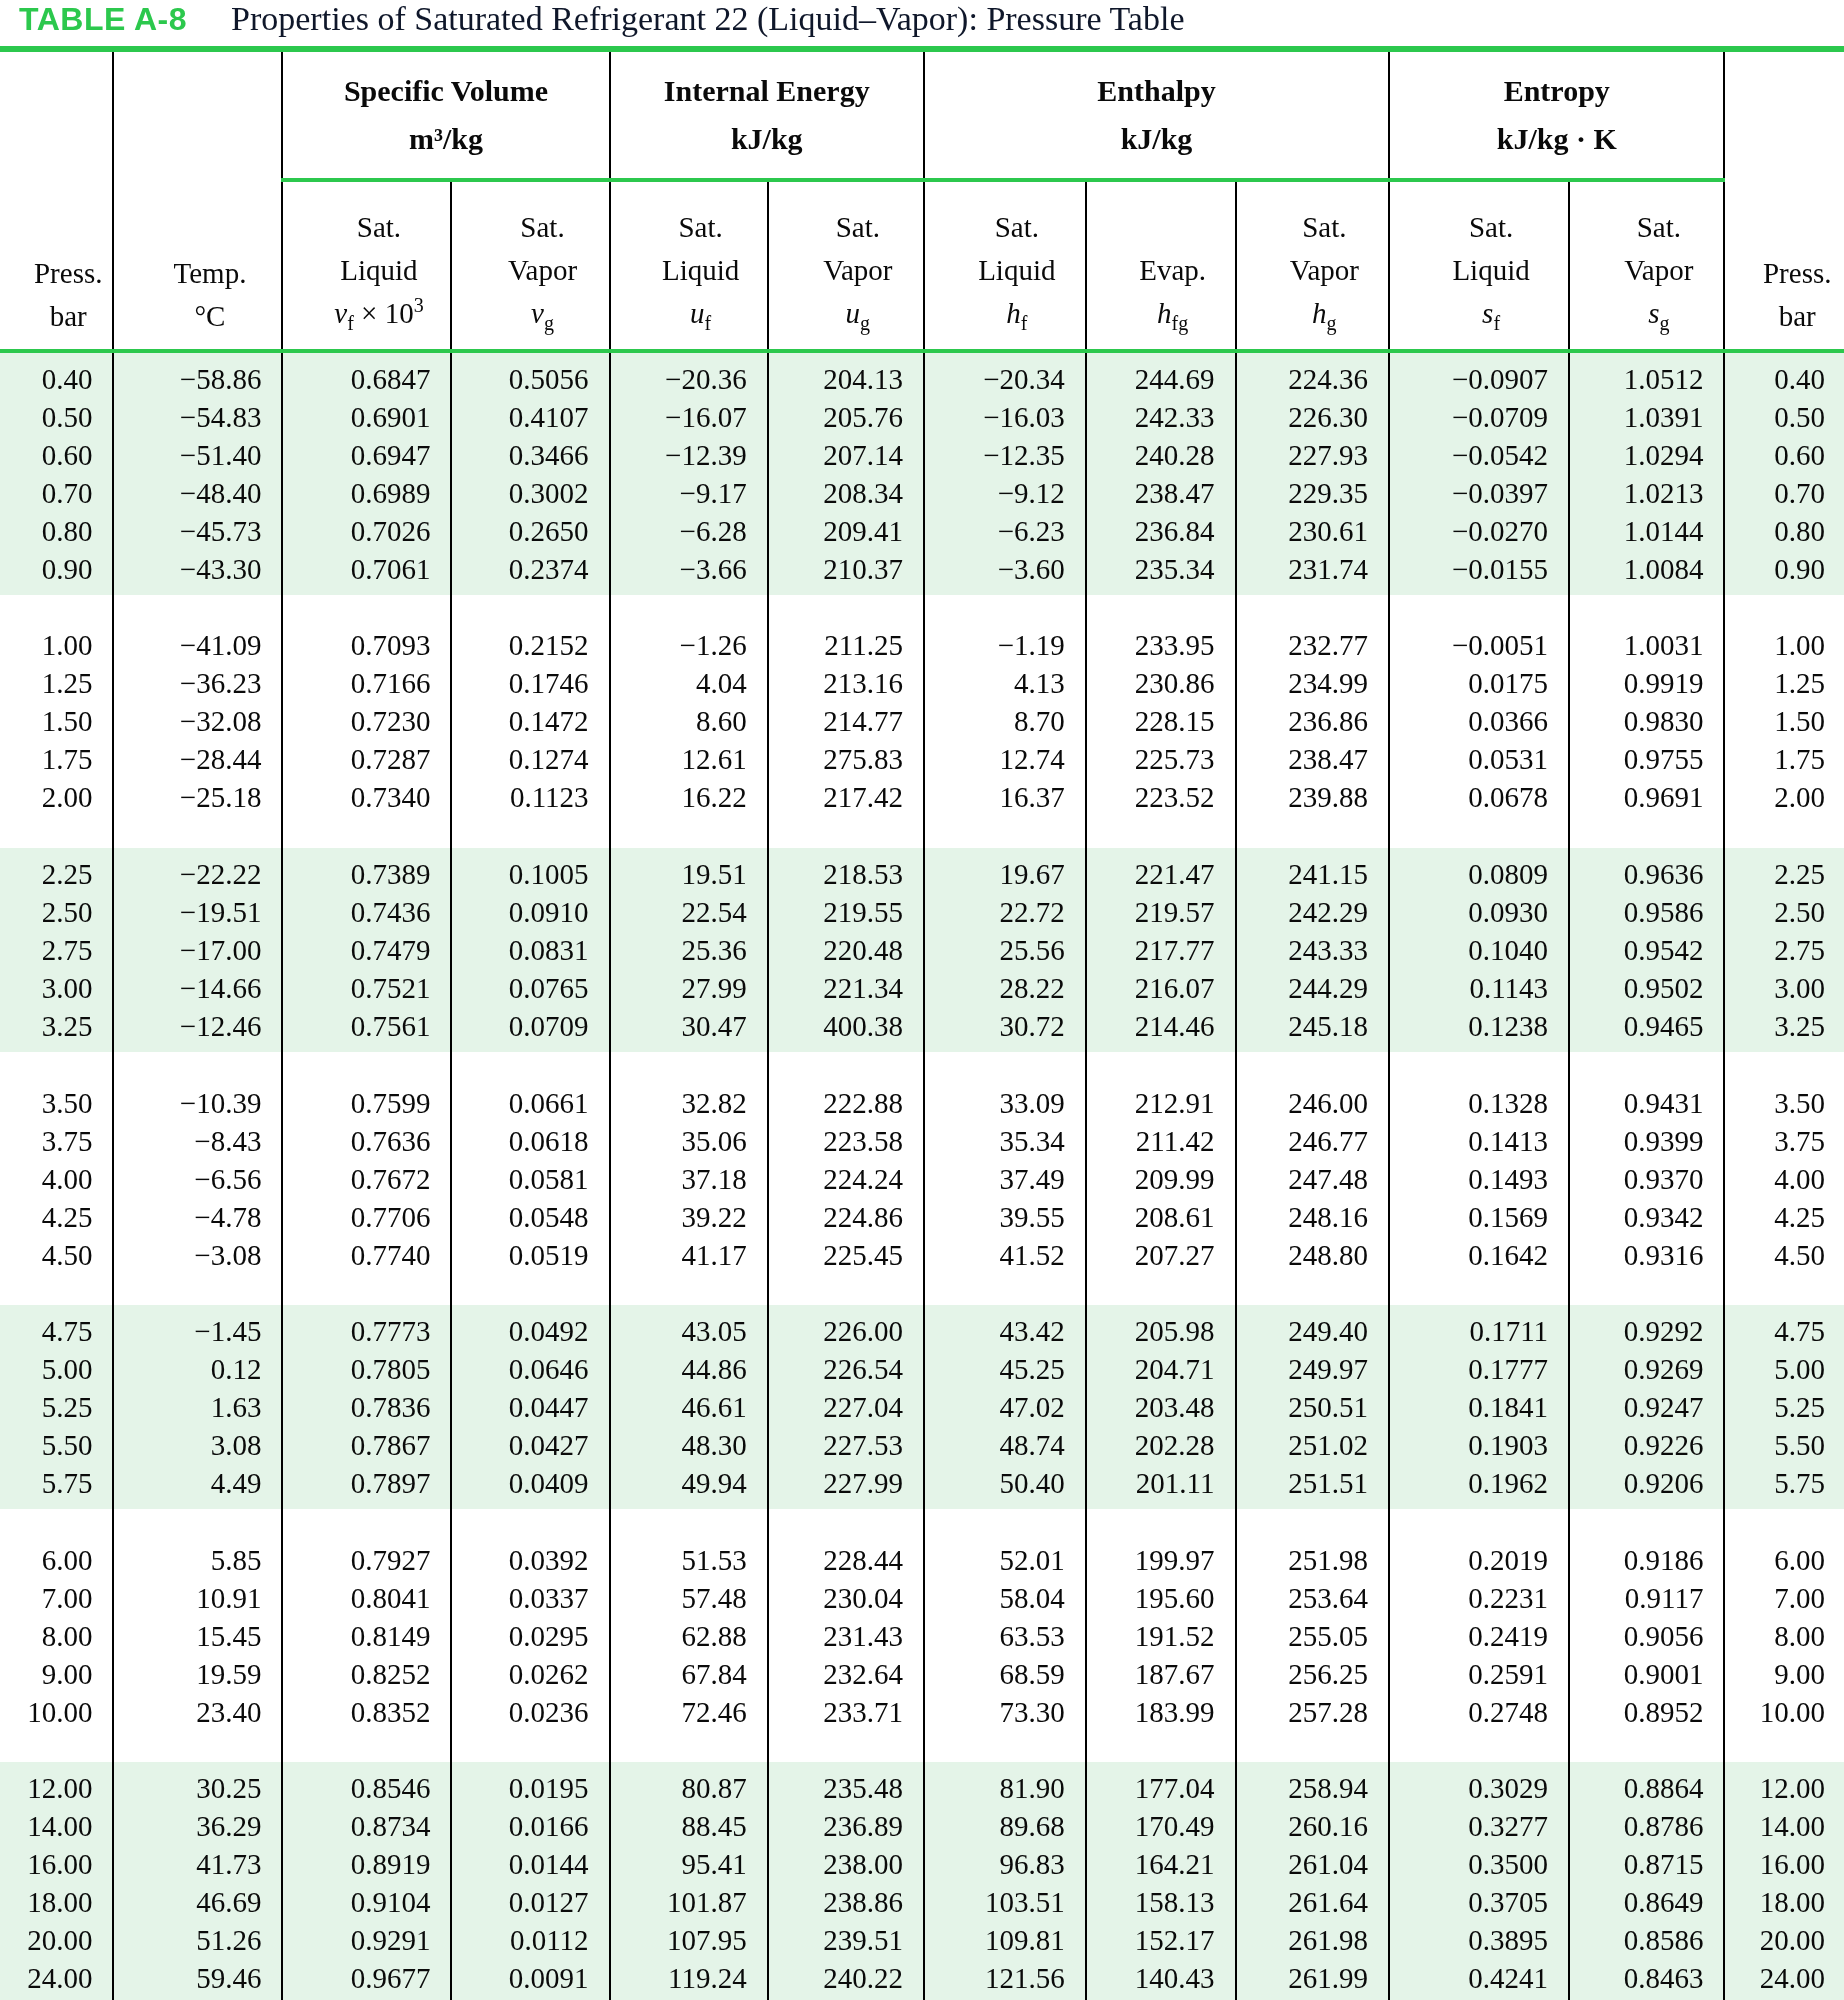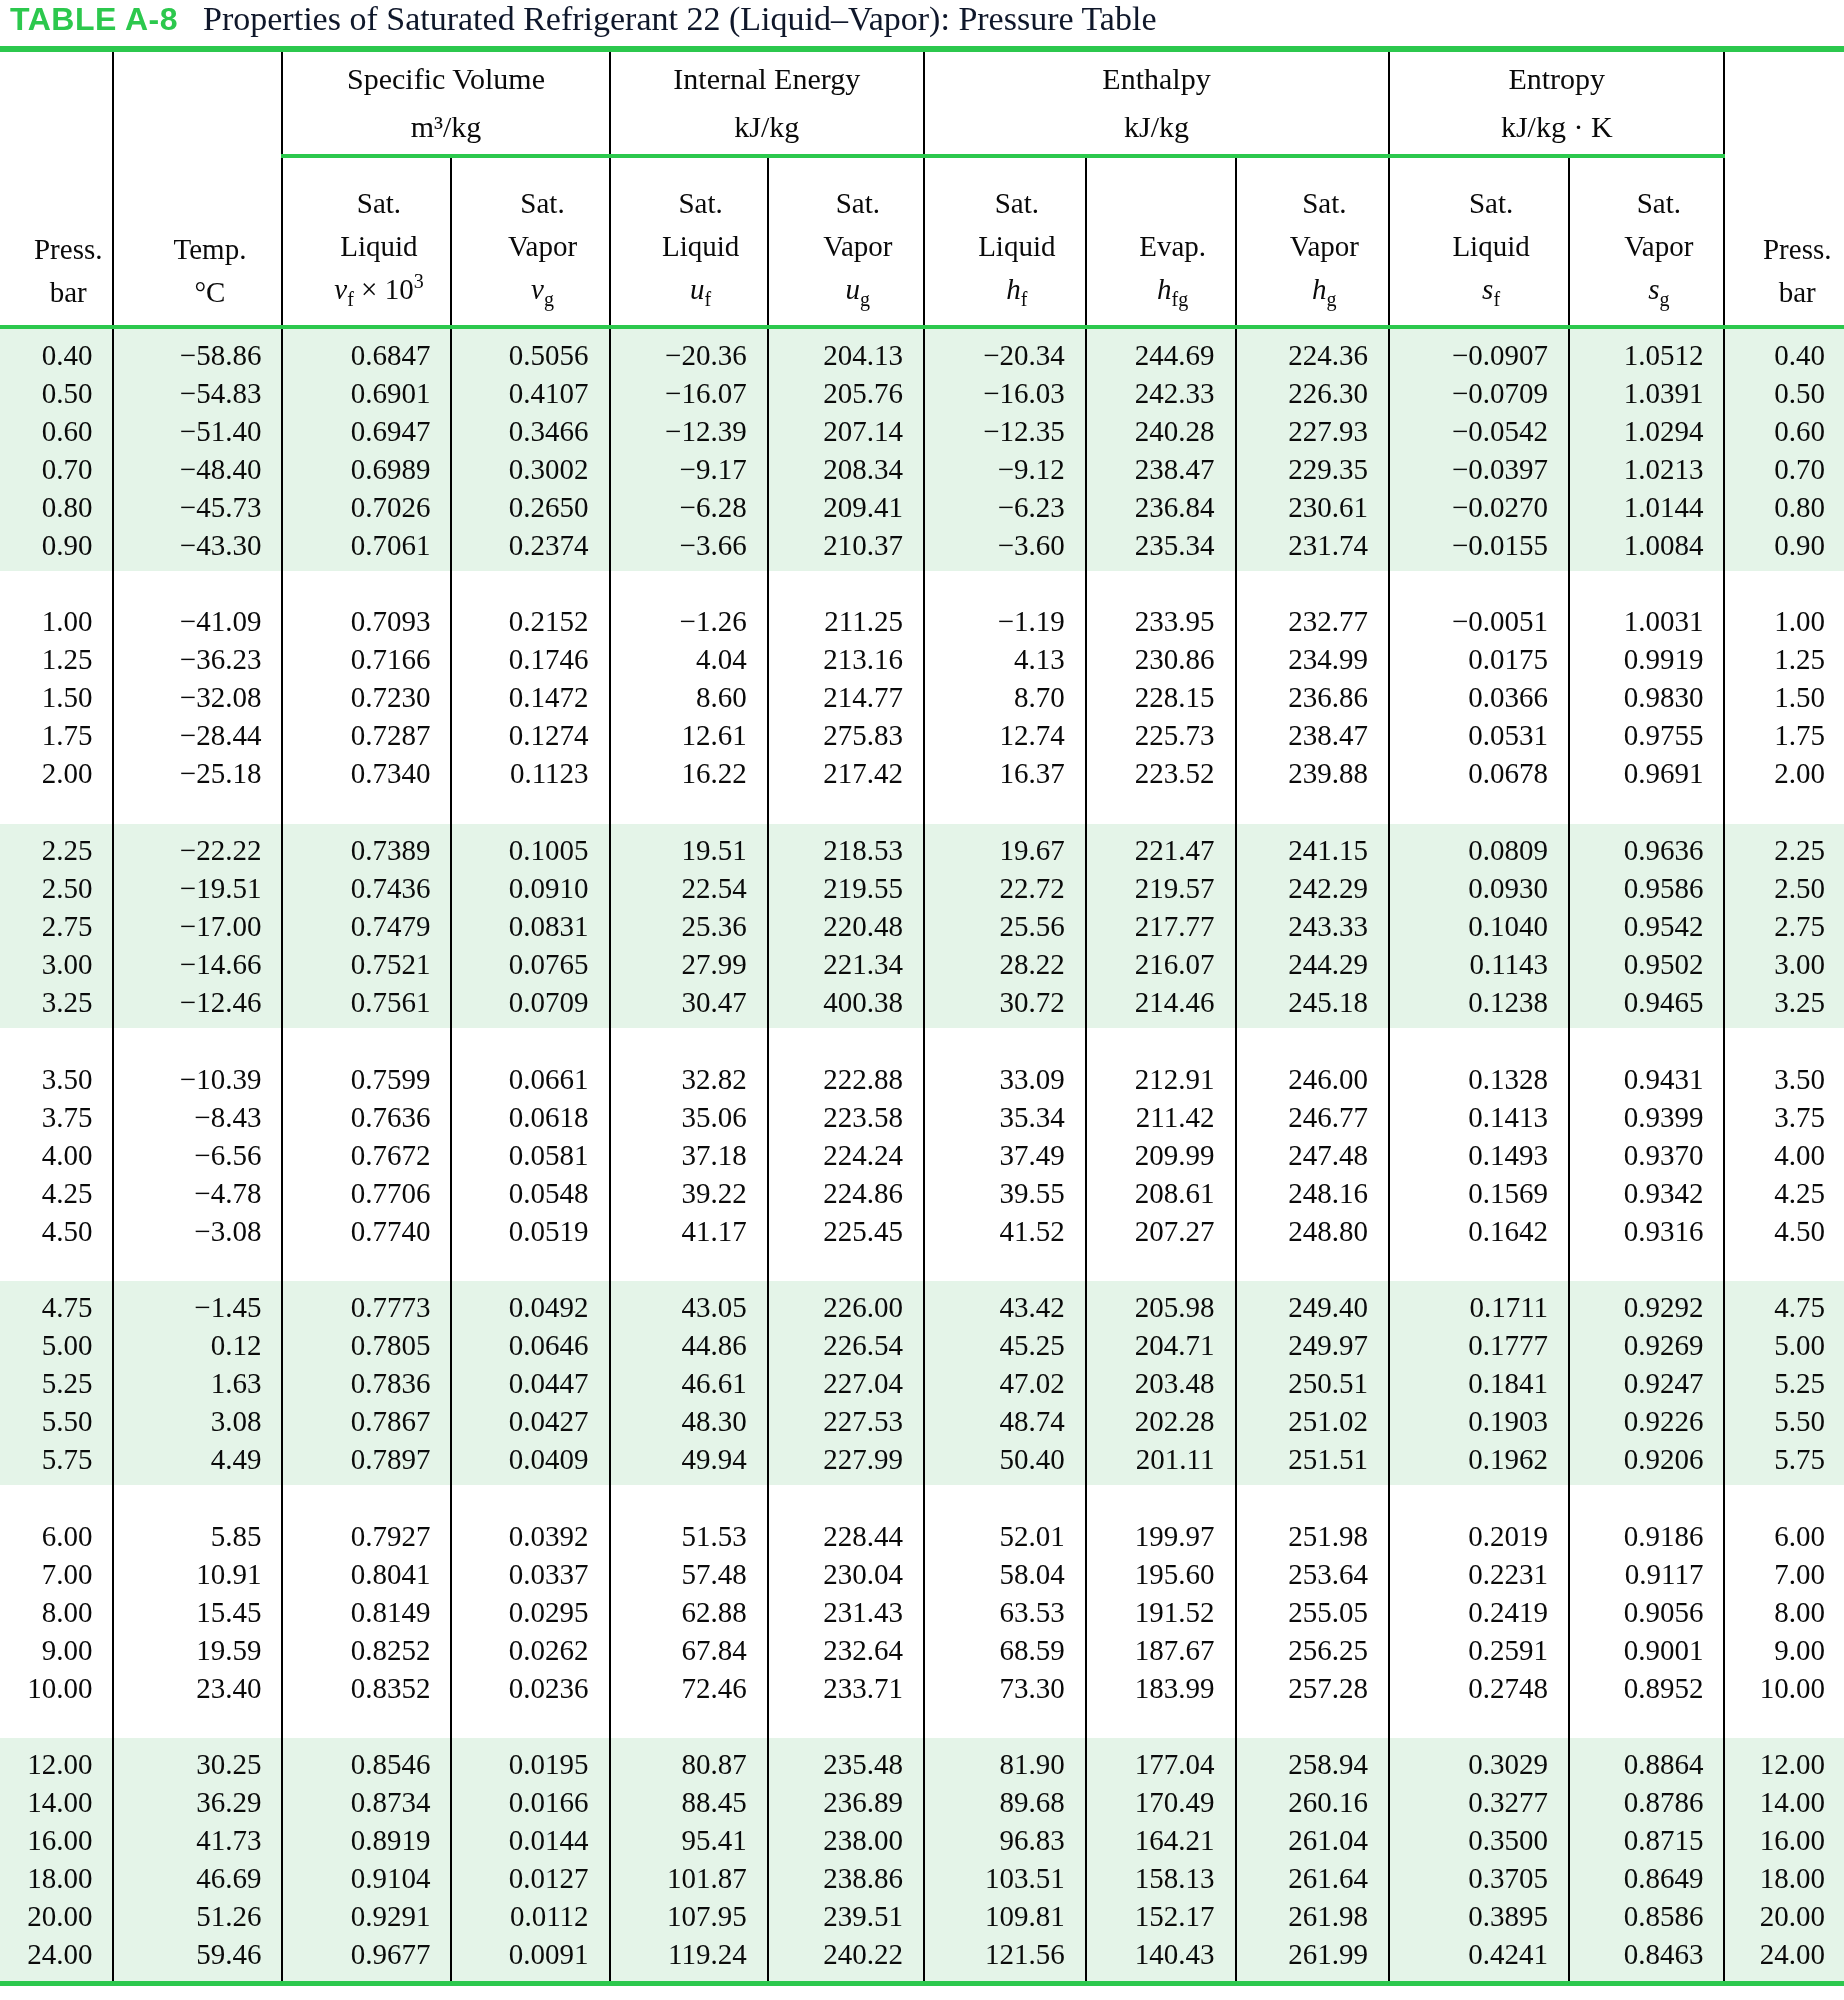--- a/index.html
+++ b/index.html
@@ -8,39 +8,39 @@
     --ink:#0a0a0a;
   }
   html,body{margin:0;padding:0;background:#ffffff;}
   #page{
     width:1845px;height:2000px;background:#ffffff;overflow:hidden;
     font-family:"Liberation Serif", serif;color:var(--ink);
     box-sizing:border-box;
   }
   
   .titlebar{
-    height:46px;display:flex;align-items:baseline;gap:25px;
-    padding-left:10px;box-sizing:border-box;
+    height:46px;display:flex;align-items:baseline;gap:44px;
+    padding-left:19px;box-sizing:border-box;
   }
   .tag{
     font-family:"Liberation Sans", sans-serif;font-weight:bold;
     font-size:32px;color:var(--green);letter-spacing:0.5px;white-space:nowrap;
   }
   .ttext{font-size:34px;color:#0f172a;white-space:nowrap;}
   
   .hrule{height:5.5px;background:var(--green);}
   
   table{table-layout:fixed;width:100%;border-collapse:collapse;}
   col.w0{width:6.15%}  col.w1{width:9.16%}  col.w2{width:9.16%}
   col.w3{width:8.57%}  col.w4{width:8.57%}  col.w5{width:8.47%}
   col.w6{width:8.77%}  col.w7{width:8.12%}  col.w8{width:8.32%}
   col.w9{width:9.76%}  col.w10{width:8.42%} col.w11{width:6.53%}
   .br{border-right:2.7px solid #000;}
   
-  tr.grow th{height:102px;vertical-align:middle;font-weight:normal;padding:0;}
+  tr.grow th{height:102px;vertical-align:middle;font-weight:bold;padding:12px;}
   th.grp{border-bottom:4.6px solid var(--green);}
   .gt,.gu{line-height:48px;font-size:30px;text-align:center;}
   
   tr.sub th{
     vertical-align:bottom;font-weight:normal;padding:24px 0 11px 0;
     border-bottom:4.6px solid var(--green);
   }
   .hl{line-height:43px;font-size:29px;white-space:nowrap;padding-left:24px;}
   .symline i{font-style:italic;}
   .symline sub{font-size:20px;vertical-align:baseline;position:relative;top:7.3px;}

